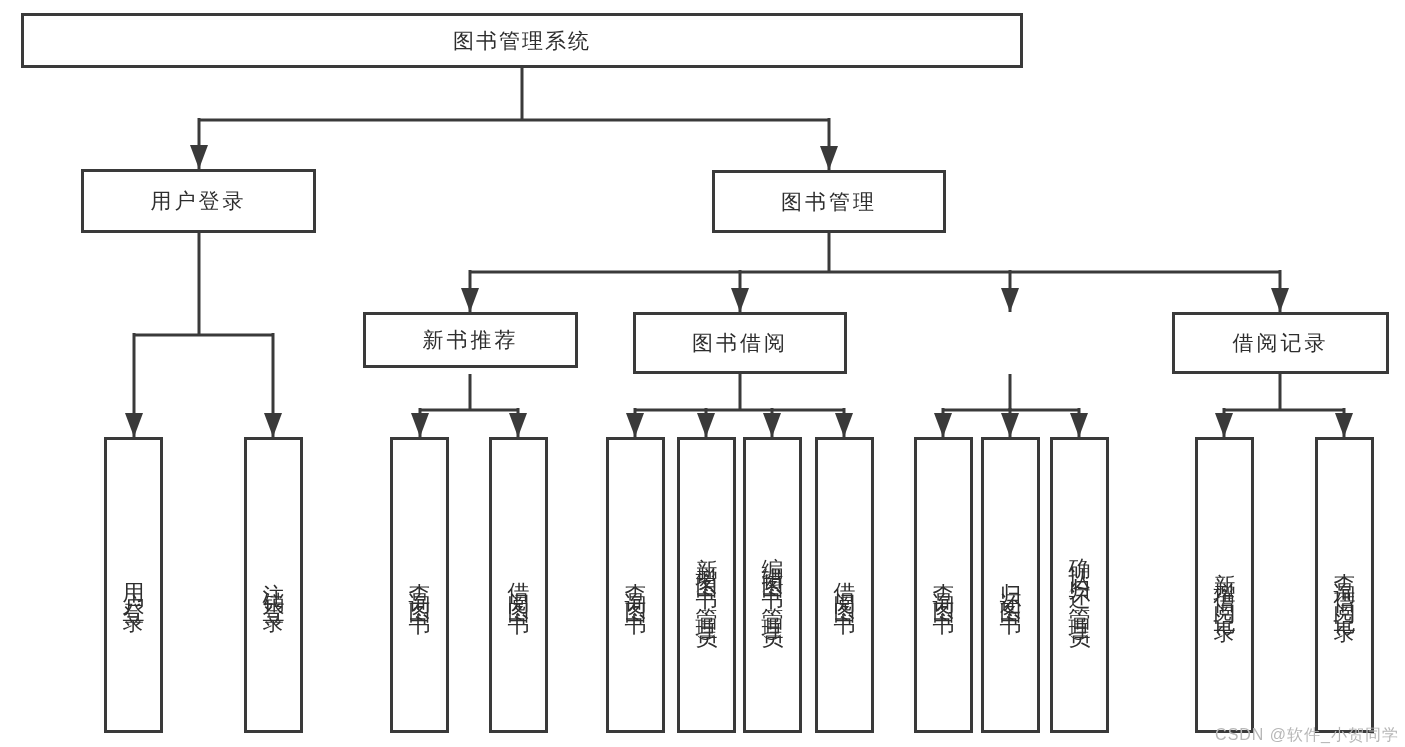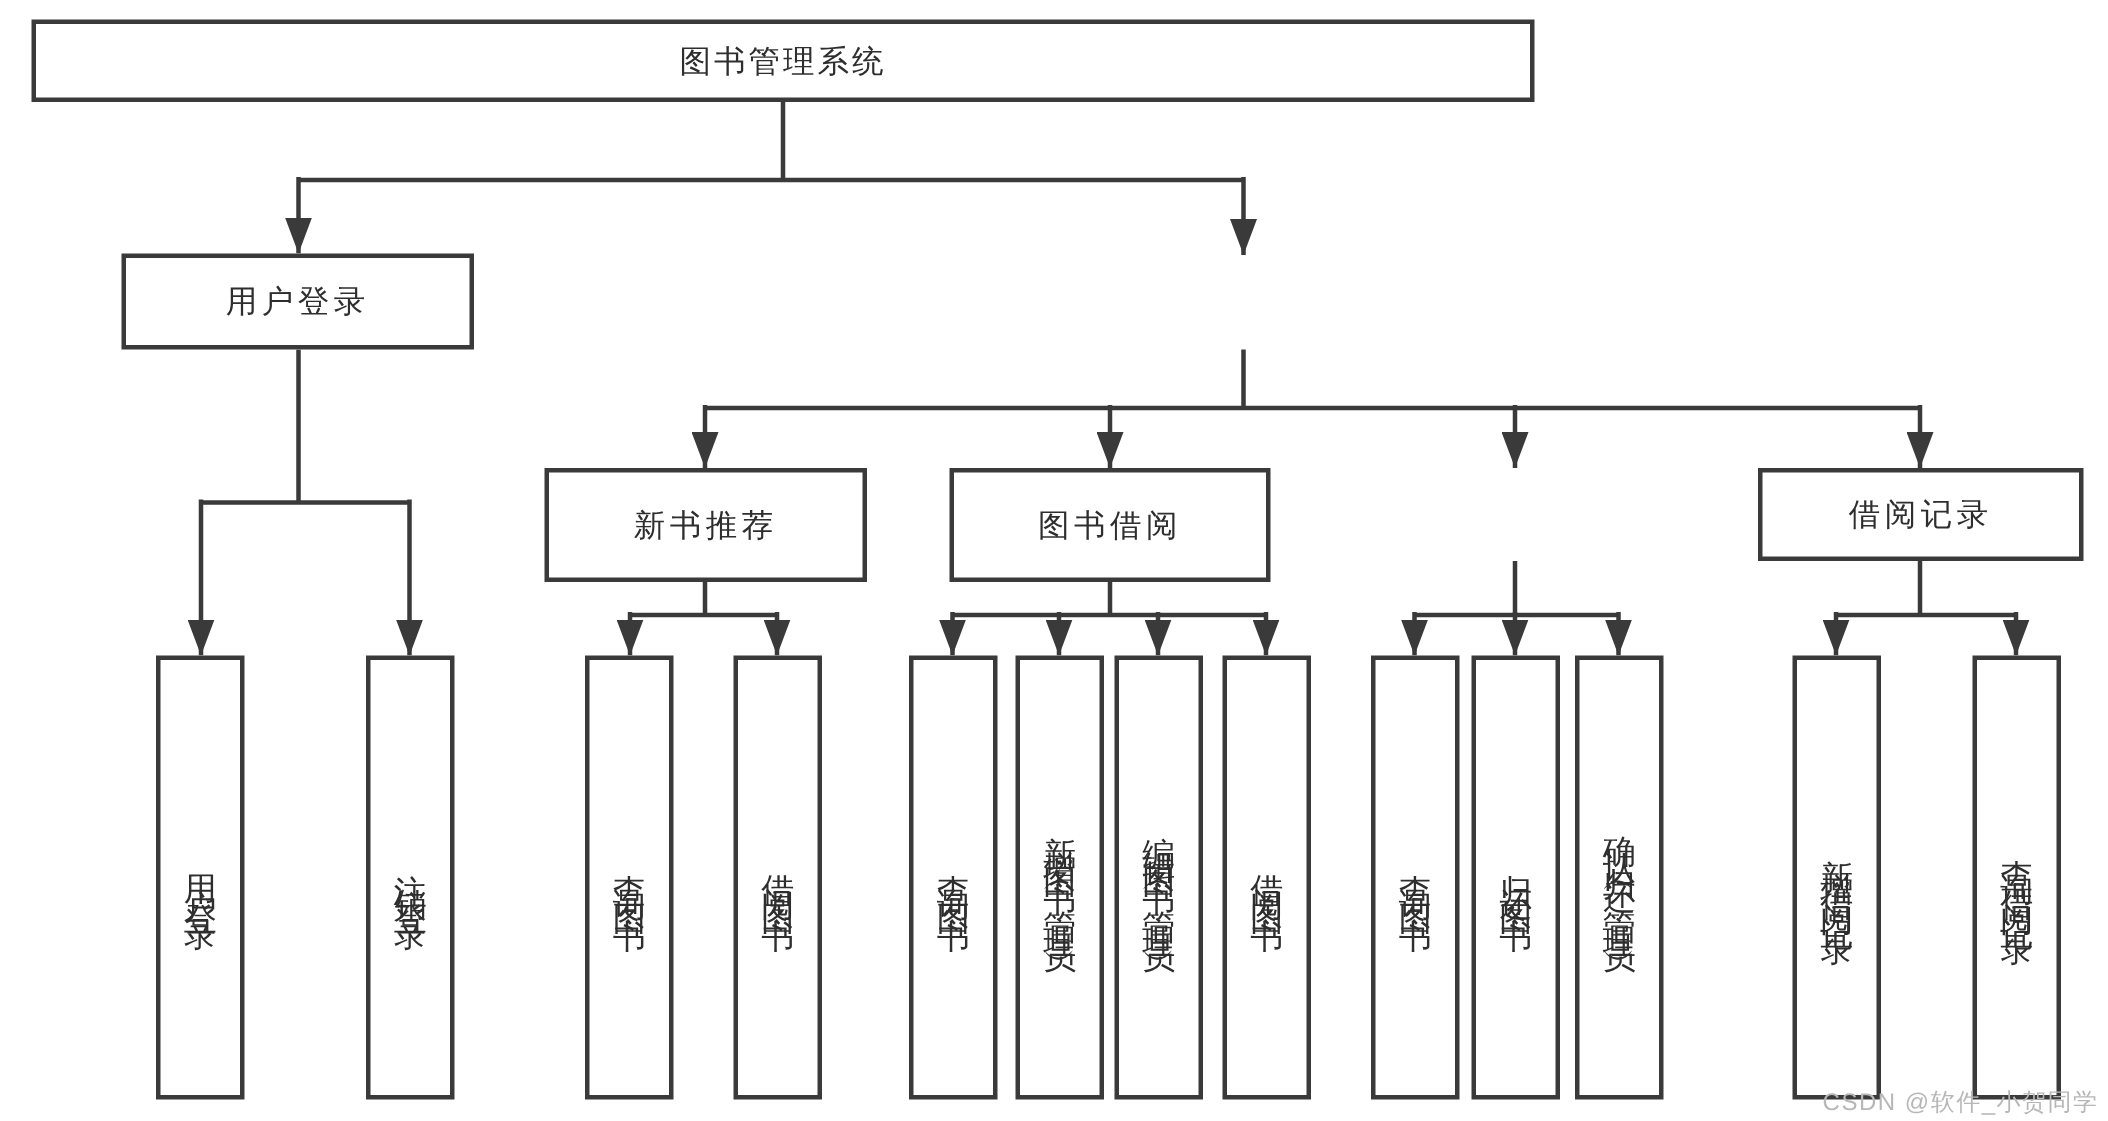--- a/index.html
+++ b/index.html
@@ -80,23 +80,24 @@
       <line x1="1010" y1="408" x2="1010" y2="437" marker-end="url(#arrow)"></line>
       <line x1="1079" y1="408" x2="1079" y2="437" marker-end="url(#arrow)"></line>
       <line x1="1224" y1="408" x2="1224" y2="437" marker-end="url(#arrow)"></line>
       <line x1="1344" y1="408" x2="1344" y2="437" marker-end="url(#arrow)"></line>
     </g>
   </svg>
 
   <div class="box hbox rootbox" style="left:21px;top:13px;width:1002px;height:55px">图书管理系统</div>
 
   <div class="box hbox" style="left:81px;top:169px;width:235px;height:64px">用户登录</div>
+  <div class="box hbox" style="left:712px;top:170px;width:234px;height:63px">图书管理</div>
 
-  <div class="box hbox" style="left:363px;top:312px;width:215px;height:76px">新书推荐</div>
-  <div class="box hbox" style="left:633px;top:312px;width:214px;height:76px">图书借阅</div>
+  <div class="box hbox" style="left:363px;top:312px;width:215px;height:56px">新书推荐</div>
+  <div class="box hbox" style="left:633px;top:312px;width:214px;height:62px">图书借阅</div>
   <div class="box hbox" style="left:1172px;top:312px;width:217px;height:62px">借阅记录</div>
 
   <div class="box leaf" style="left:104px">
     <span>用户登录</span>
   </div>
   <div class="box leaf" style="left:244px">
     <span>注销登录</span>
   </div>
 
   <div class="box leaf" style="left:390px">

